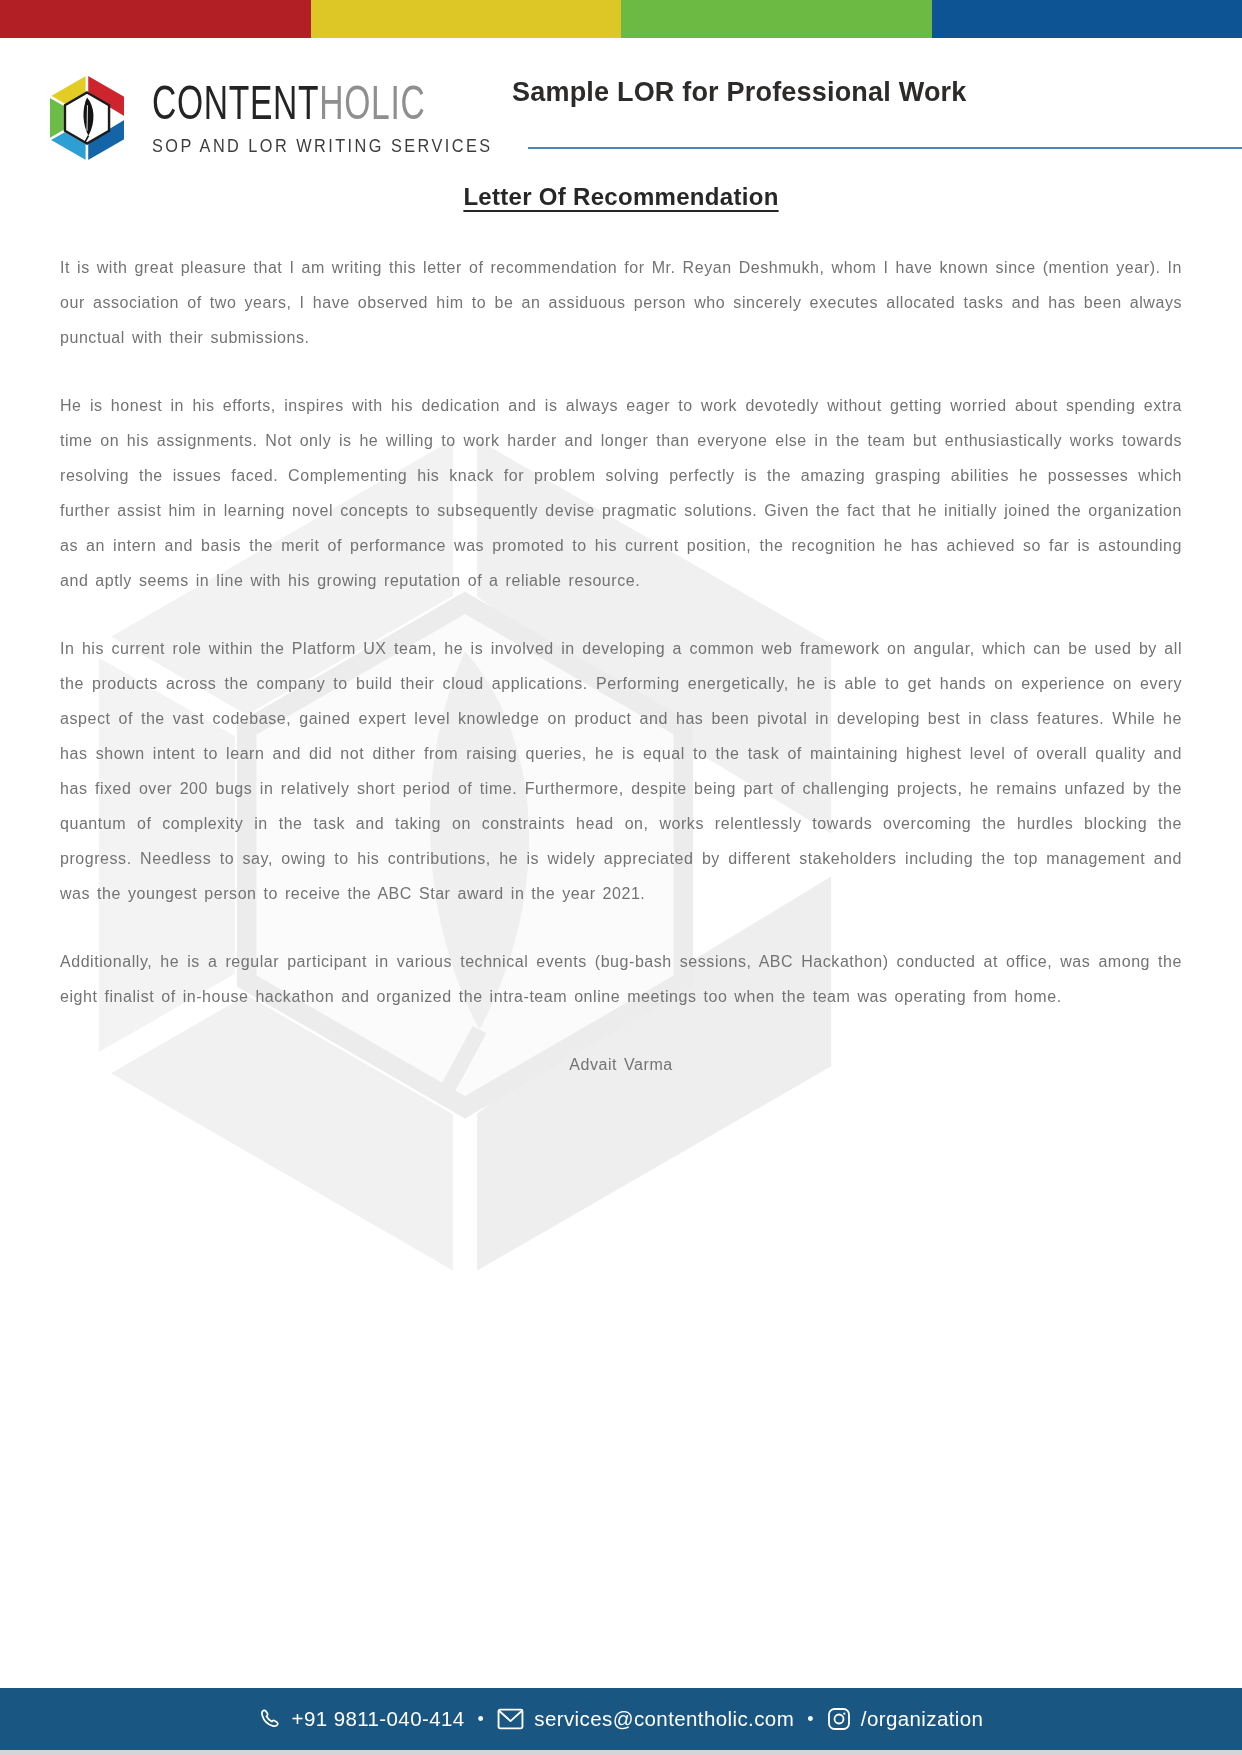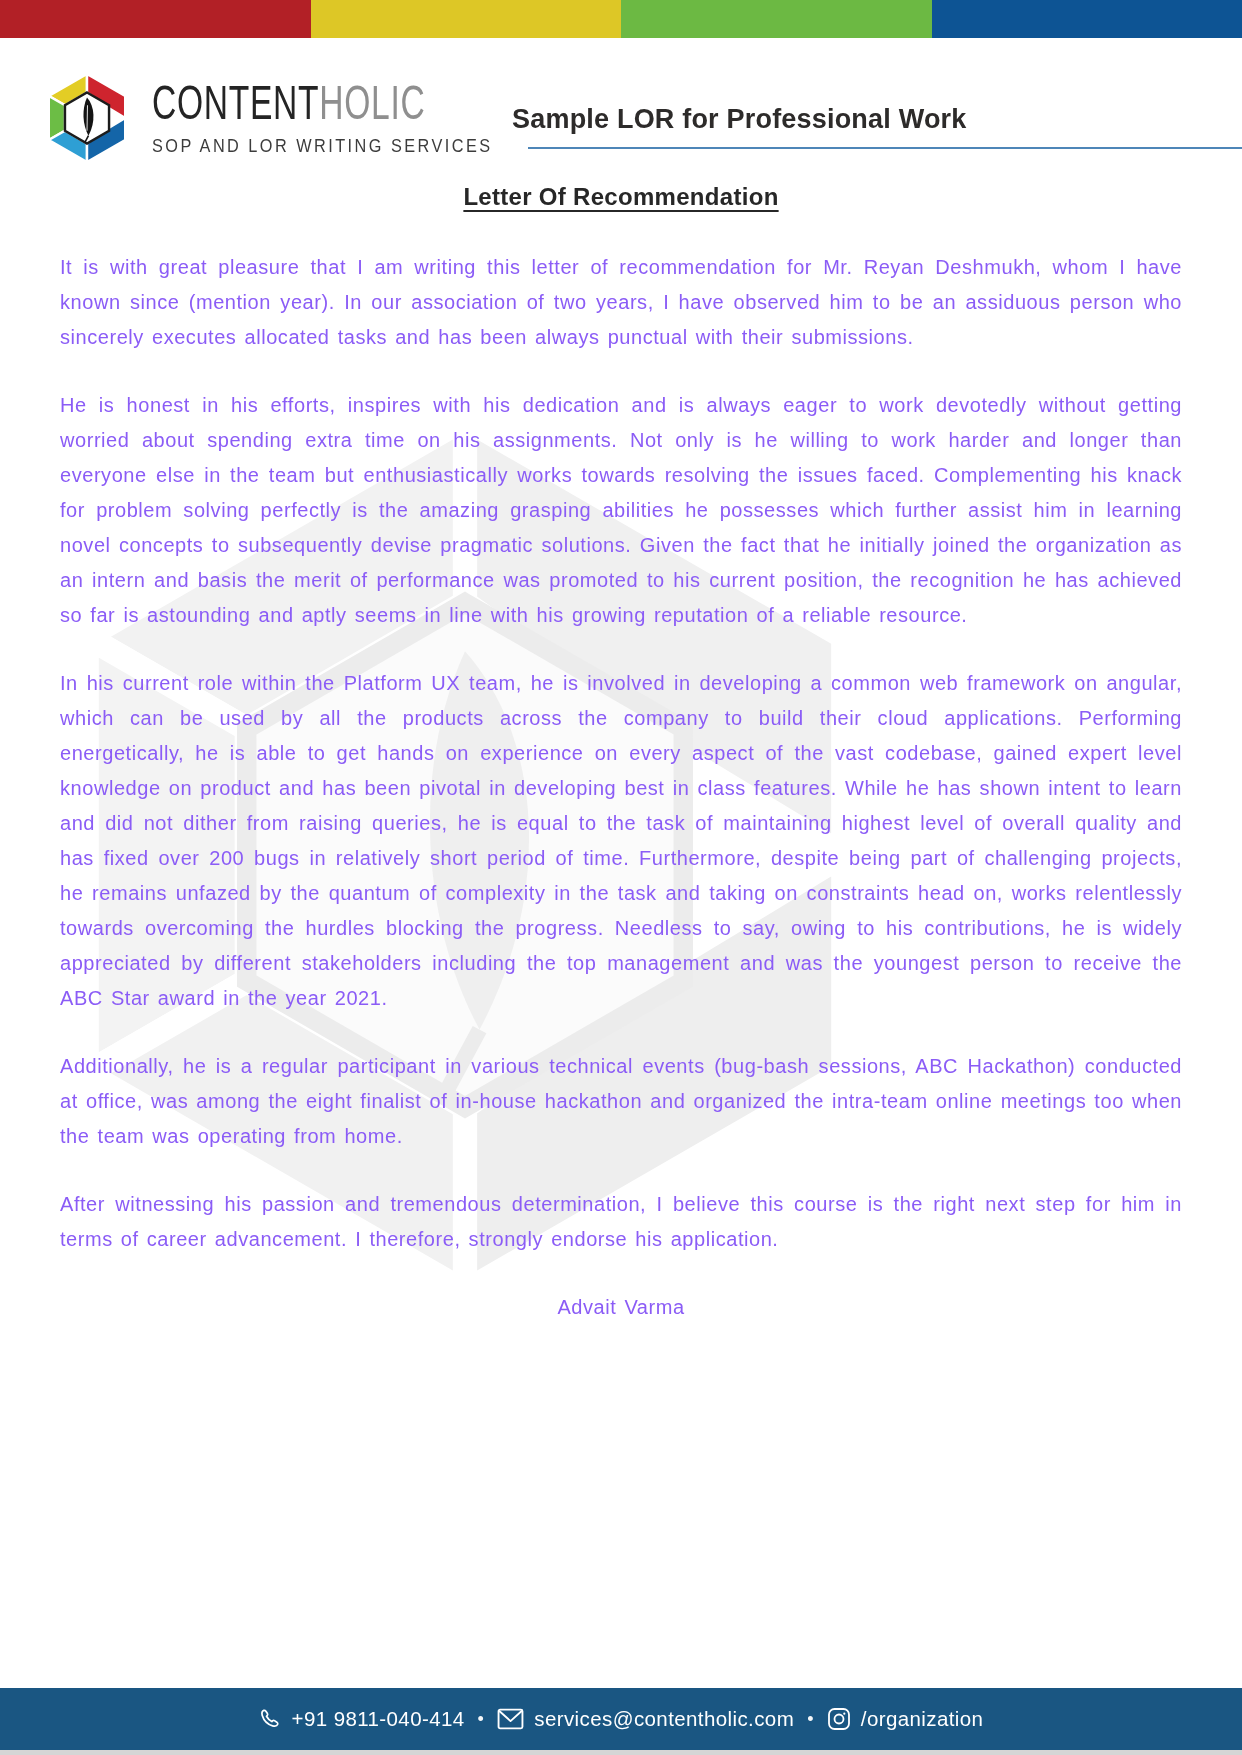--- a/index.html
+++ b/index.html
@@ -24,39 +24,39 @@
     transform:scaleX(0.70);transform-origin:left center;white-space:nowrap;
   }
   .logo-word-primary{color:#242424;}
   .logo-word-secondary{color:#8f8f8f;}
   .logo-tagline{
     margin-top:8px;font-size:18.5px;letter-spacing:2.8px;color:#3c3c3c;
     transform:scaleX(0.88);transform-origin:left center;white-space:nowrap;font-weight:400;
   }
 
   .page-title{
-    position:absolute;top:104px;left:512px;z-index:2;
+    position:absolute;top:77px;left:512px;z-index:2;
     font-size:27px;font-weight:700;color:#2d2b2a;letter-spacing:0.2px;white-space:nowrap;
   }
   .title-underline{position:absolute;top:147px;left:528px;right:0;height:2px;z-index:2;}
 
   .doc-heading{
     position:absolute;top:183px;left:0;width:100%;text-align:center;z-index:2;
     font-size:24px;font-weight:700;color:#272727;letter-spacing:0.3px;
     text-decoration:underline;text-decoration-thickness:2px;text-underline-offset:5px;
   }
 
   
   .watermark{position:absolute;top:320px;left:-20px;width:970px;height:1070px;z-index:0;pointer-events:none;}
 
   
   .letter{
     position:absolute;top:250px;left:60px;right:60px;z-index:1;
-    font-size:20px;line-height:35px;letter-spacing:0.55px;word-spacing:2px;
-    text-align:justify;color:#8b5cf6;
+    font-size:16px;line-height:35px;letter-spacing:0.55px;word-spacing:2px;
+    text-align:justify;color:#737373;
   }
   .letter p{margin:0 0 33px 0;}
   .signature{margin-top:20px;line-height:35px;text-align:center;}
 
   
   .footer-bar{
     position:absolute;left:0;right:0;bottom:5px;height:62px;z-index:2;
     display:flex;align-items:center;justify-content:center;gap:13px;
     color:#ffffff;font-size:20.5px;letter-spacing:0.4px;
   }
@@ -112,21 +112,20 @@
     <polygon points="50,29 72.5,42 72.5,68 50,81 27.5,68 27.5,42" fill="#fbfbfb" stroke="#ececec" stroke-width="2"></polygon>
     <path d="M50 34 C58 43 59 59 51.5 73 C45.5 62 44.5 46 50 34 Z" fill="#efefef"></path>
     <path d="M51.5 73 L48 79.5" stroke="#ececec" stroke-width="1.6" fill="none"></path>
   </svg>
 
   <div class="letter">
     <p>It is with great pleasure that I am writing this letter of recommendation for Mr. Reyan Deshmukh, whom I have known since (mention year). In our association of two years, I have observed him to be an assiduous person who sincerely executes allocated tasks and has been always punctual with their submissions.</p>
     <p>He is honest in his efforts, inspires with his dedication and is always eager to work devotedly without getting worried about spending extra time on his assignments. Not only is he willing to work harder and longer than everyone else in the team but enthusiastically works towards resolving the issues faced. Complementing his knack for problem solving perfectly is the amazing grasping abilities he possesses which further assist him in learning novel concepts to subsequently devise pragmatic solutions. Given the fact that he initially joined the organization as an intern and basis the merit of performance was promoted to his current position, the recognition he has achieved so far is astounding and aptly seems in line with his growing reputation of a reliable resource.</p>
     <p>In his current role within the Platform UX team, he is involved in developing a common web framework on angular, which can be used by all the products across the company to build their cloud applications. Performing energetically, he is able to get hands on experience on every aspect of the vast codebase, gained expert level knowledge on product and has been pivotal in developing best in class features. While he has shown intent to learn and did not dither from raising queries, he is equal to the task of maintaining highest level of overall quality and has fixed over 200 bugs in relatively short period of time. Furthermore, despite being part of challenging projects, he remains unfazed by the quantum of complexity in the task and taking on constraints head on, works relentlessly towards overcoming the hurdles blocking the progress. Needless to say, owing to his contributions, he is widely appreciated by different stakeholders including the top management and was the youngest person to receive the ABC Star award in the year 2021.</p>
     <p>Additionally, he is a regular participant in various technical events (bug-bash sessions, ABC Hackathon) conducted at office, was among the eight finalist of in-house hackathon and organized the intra-team online meetings too when the team was operating from home.</p>
-    <p>After witnessing his passion and tremendous determination, I believe this course is the right next step for him in terms of career advancement. I therefore, strongly endorse his application.</p>
     <div class="signature">
       <div>Advait Varma</div>
     </div>
   </div>
 
   <div class="footer-bar" style="background: rgb(26, 86, 130);">
     <span class="footer-item">
       <svg class="f-icon" width="23" height="23" viewBox="0 0 24 24" fill="none" stroke="#ffffff" stroke-width="1.8" stroke-linecap="round" stroke-linejoin="round">
         <path d="M5 2.5 C3.2 3.2 2.6 5 3.4 7.8 C4.9 12.8 9.2 17.1 14.2 18.6 C17 19.4 18.8 18.8 19.5 17 C19.8 16.2 19.4 15.4 18.6 14.8 L16.2 13.2 C15.5 12.8 14.7 12.9 14.1 13.5 L13.4 14.2 C11.2 13 9 10.8 7.8 8.6 L8.5 7.9 C9.1 7.3 9.2 6.5 8.8 5.8 L7.2 3.4 C6.6 2.6 5.8 2.2 5 2.5 Z"></path>
       </svg>

